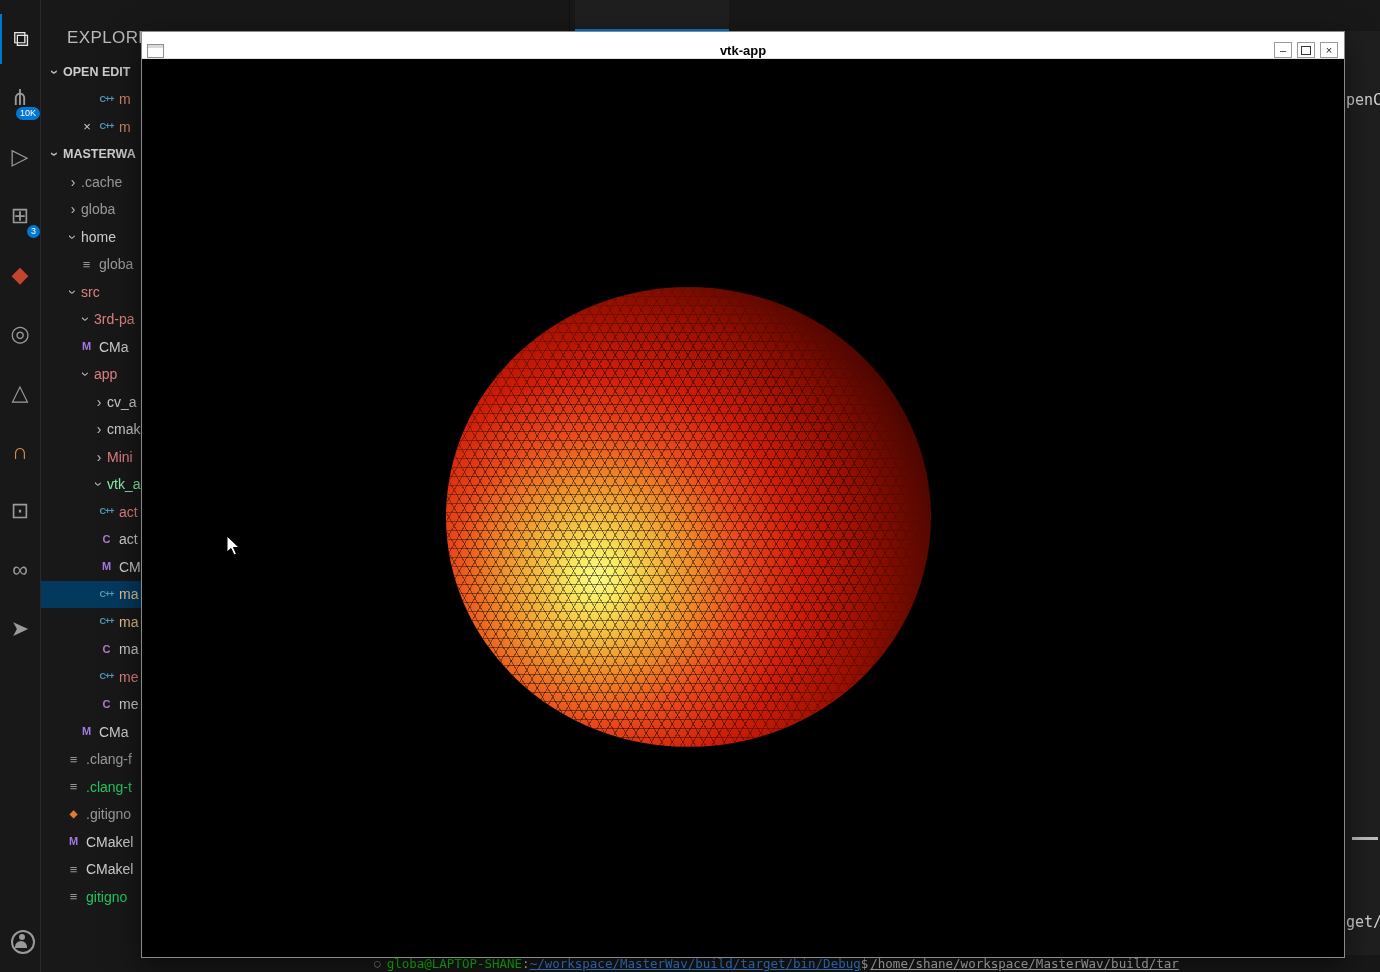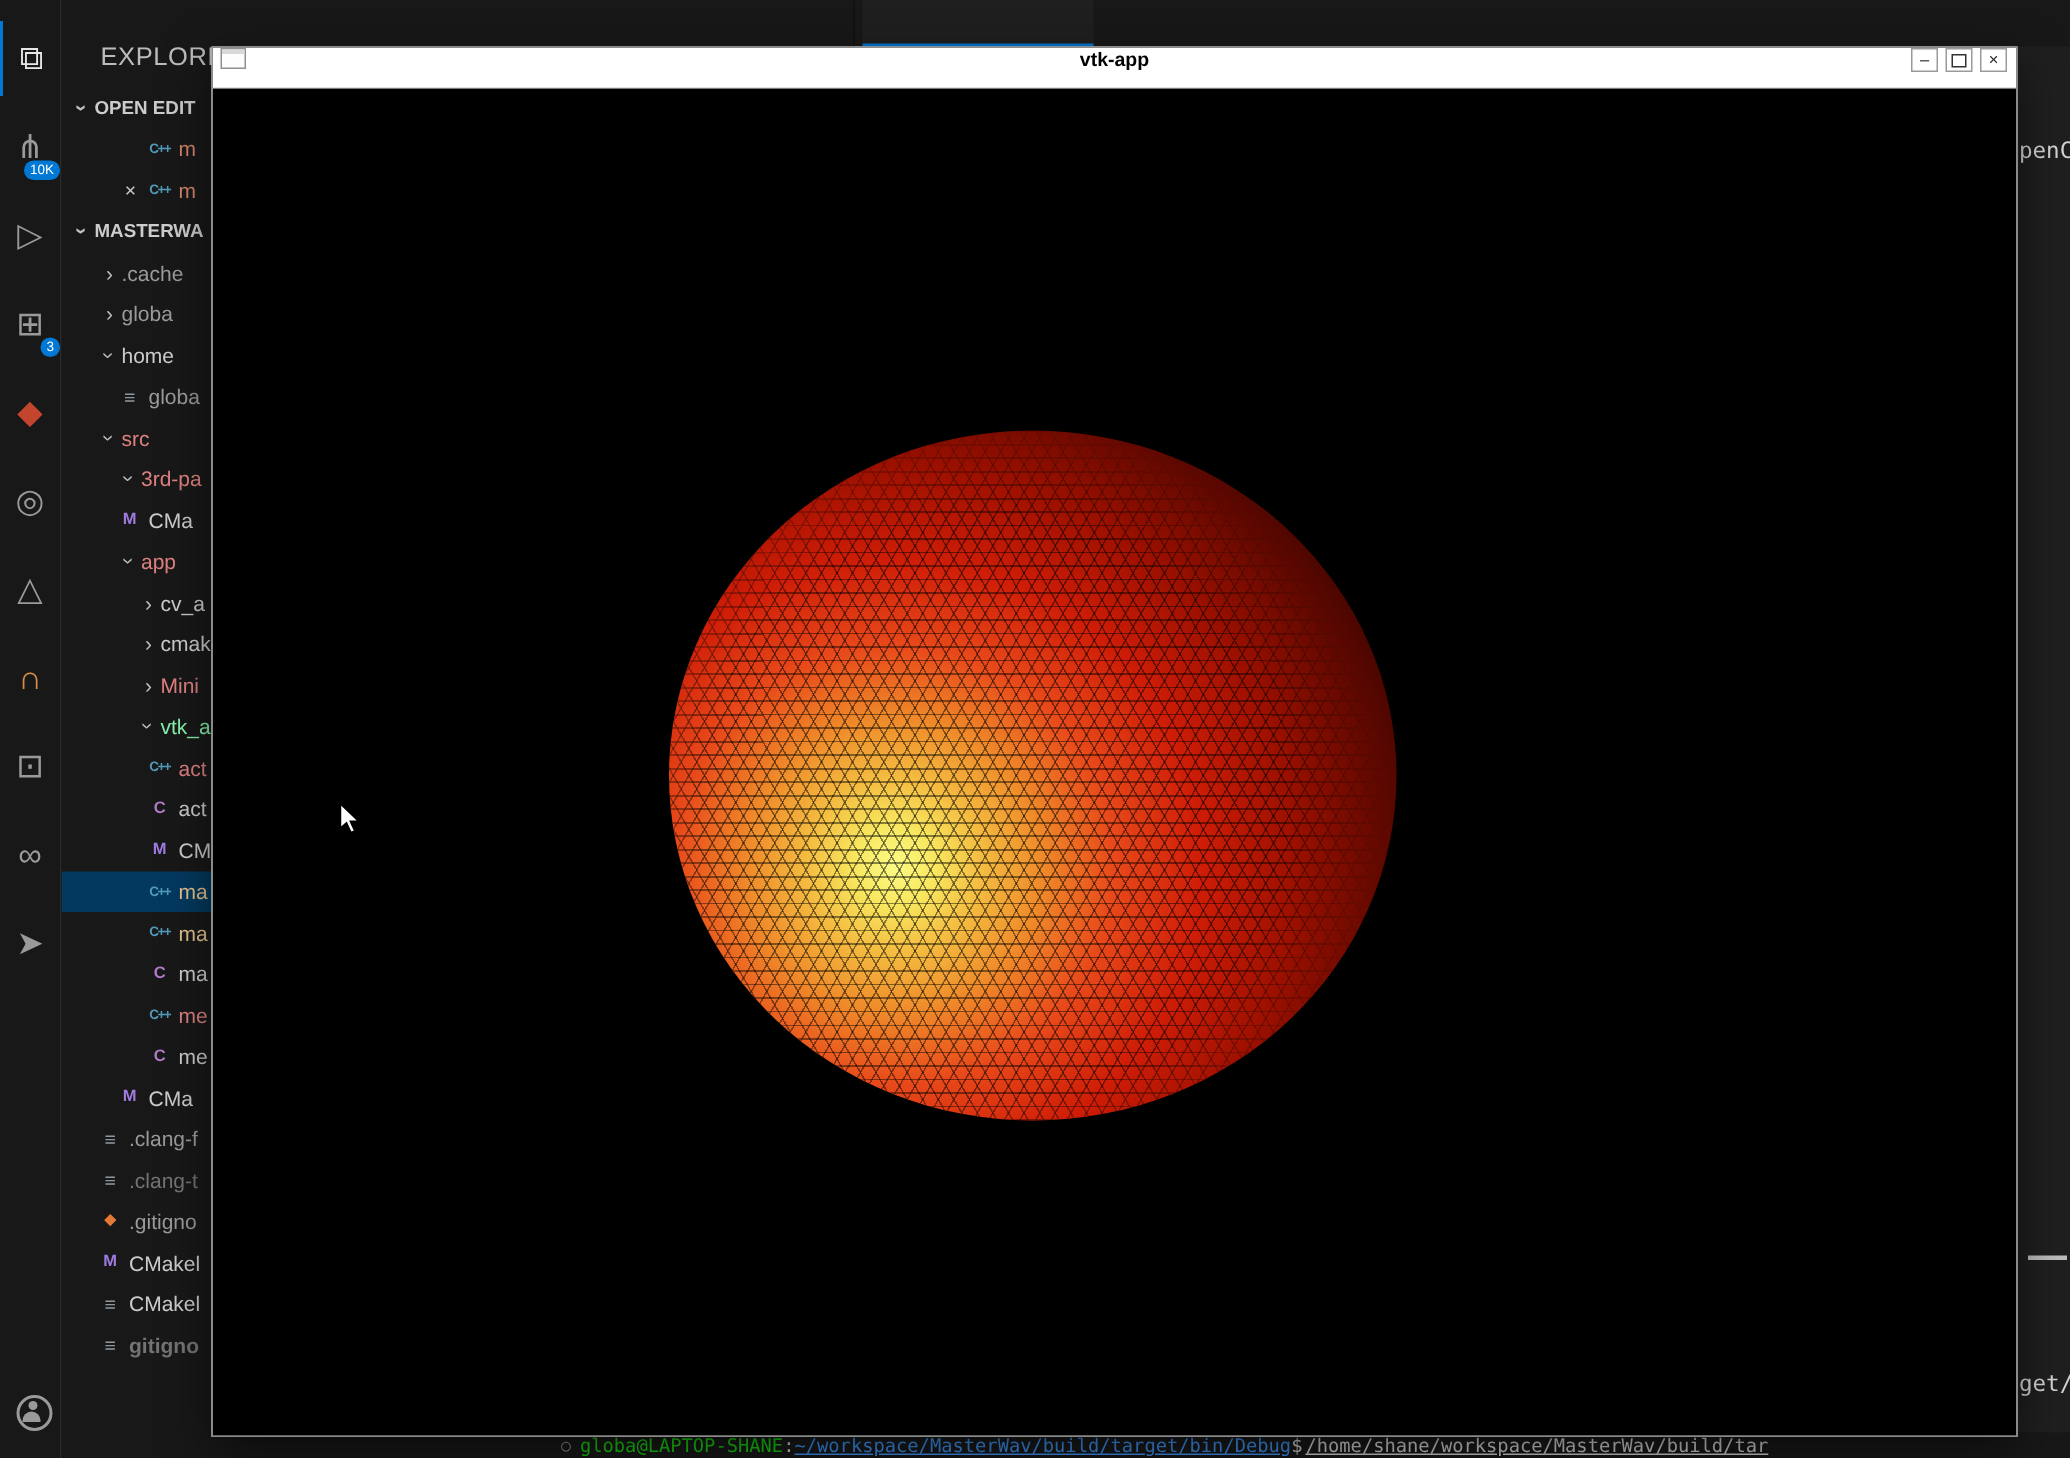--- a/index.html
+++ b/index.html
@@ -58,21 +58,21 @@
   .t-glyph{color:#8a8a8a;margin-right:6px;font-size:11px}
   .t-user{color:#16c60c}
   .t-plain{color:#cccccc}
   .t-path{color:#3b8eea;text-decoration:underline}
   .t-cmd{color:#cccccc;text-decoration:underline;margin-left:2px}
 
   
   .vtk{position:absolute;left:141px;top:31px;width:1204px;height:927px;background:#fff;
     border:1px solid #8a8a8a;box-sizing:border-box;box-shadow:0 10px 30px rgba(0,0,0,.55);
     z-index:10;display:flex;flex-direction:column}
-  .titlebar{height:26px;background:#ffffff;display:flex;align-items:flex-start;position:relative;
+  .titlebar{height:26px;background:#ffffff;display:flex;align-items:flex-end;position:relative;
     border-bottom:1px solid #e2e2e2;flex:none}
   .tb-icon{margin-left:5px;width:15px;height:12px;border:1px solid #8f8f8f;background:#fdfdfd;
     position:relative;flex:none}
   .tb-icon::before{content:"";position:absolute;left:0;top:0;right:0;height:3px;background:#d9d9d9}
   .tb-title{position:absolute;left:0;right:0;text-align:center;font-size:13px;font-weight:bold;
     color:#000;pointer-events:none}
   .tb-controls{margin-left:auto;display:flex;gap:5px;margin-right:6px;z-index:2}
   .tb-btn{width:18px;height:16px;border:1px solid #9a9a9a;background:#fff;display:flex;
     align-items:center;justify-content:center;font-size:11px;color:#222;cursor:pointer;
     box-sizing:border-box}
@@ -254,37 +254,37 @@
         <div class="row" style="padding-left: 37px;">
           <span class="ficon cmake">M</span>
           <span style="color: rgb(204, 204, 204);">CMa</span>
         </div>
         <div class="row" style="padding-left: 24px;">
           <span class="ficon list">≡</span>
           <span style="color: rgb(154, 154, 154);">.clang-f</span>
         </div>
         <div class="row" style="padding-left: 24px;">
           <span class="ficon list">≡</span>
-          <span style="color: #737373;">.clang-t</span>
+          <span style="color: #22c55e;">.clang-t</span>
         </div>
         <div class="row" style="padding-left: 24px;">
           <span class="ficon diamond">◆</span>
           <span style="color: rgb(154, 154, 154);">.gitigno</span>
         </div>
         <div class="row" style="padding-left: 24px;">
           <span class="ficon cmake">M</span>
           <span style="color: rgb(204, 204, 204);">CMakel</span>
         </div>
         <div class="row" style="padding-left: 24px;">
           <span class="ficon list">≡</span>
           <span style="color: rgb(204, 204, 204);">CMakel</span>
         </div>
         <div class="row" style="padding-left: 24px;">
           <span class="ficon list">≡</span>
-          <span style="color: #737373; font-weight: bold;">gitigno</span>
+          <span style="color: #22c55e;">gitigno</span>
         </div>
       </div>
   </div>
 </div>
 
 <div class="tabbar">
   <div class="tab inactive"></div>
   <div class="tab active"></div>
 </div>
 

